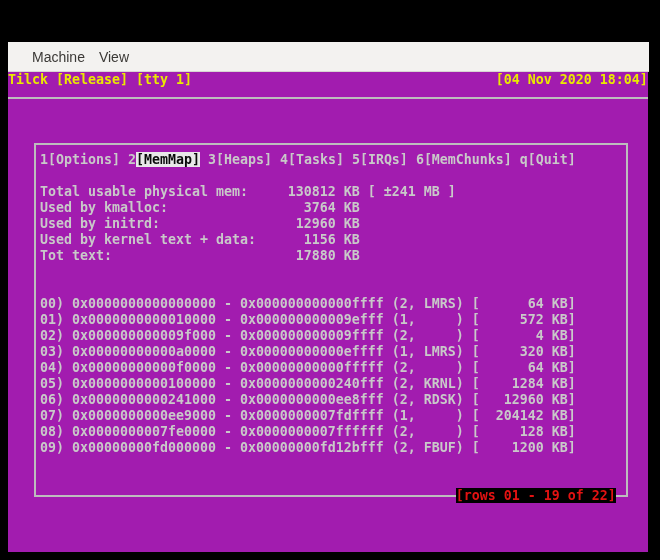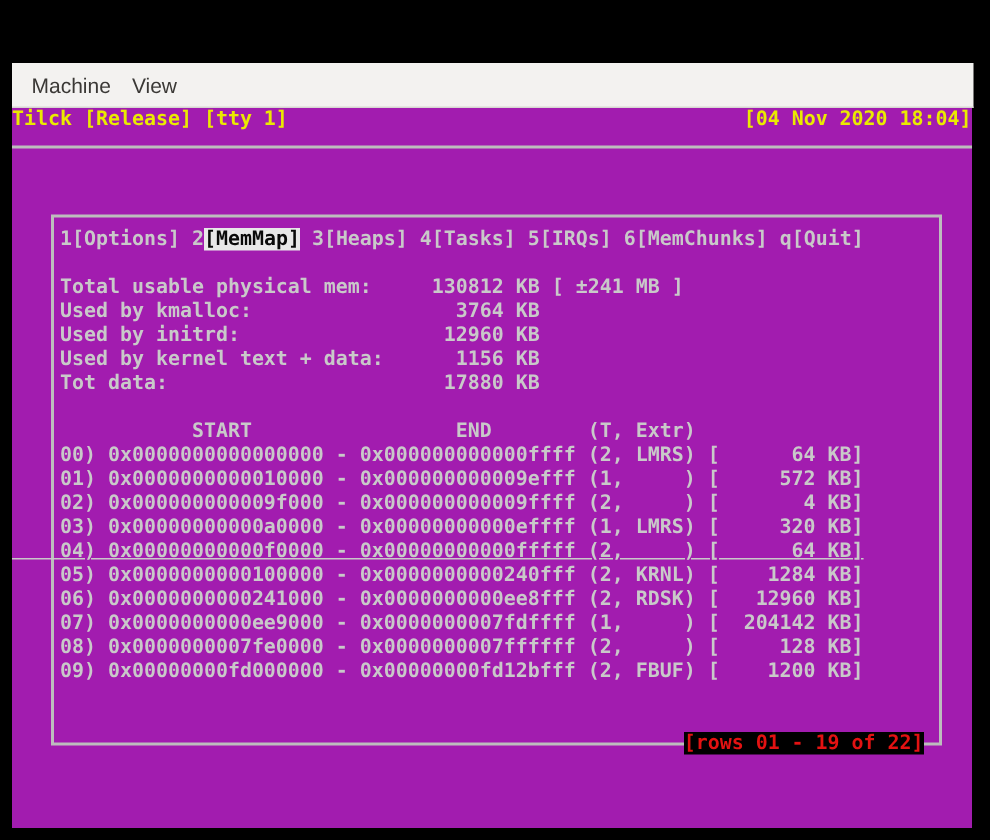--- a/index.html
+++ b/index.html
@@ -11,21 +11,21 @@
             border-radius:8px 8px 0 0;border-bottom:1px solid #1d1b1a;}
   .titlebar .title{position:absolute;left:0;right:0;top:8px;text-align:center;
                    color:#f4f2f0;font-weight:bold;font-size:14px;}
   .btn-min{position:absolute;left:553px;top:26px;width:11px;height:2px;background:#e8e6e4;}
   .btn-max{position:absolute;left:584px;top:13px;width:10px;height:10px;
            border:1.5px solid #e8e6e4;background:transparent;}
   .btn-close{position:absolute;left:609px;top:7px;width:22px;height:22px;border-radius:50%;
              display:flex;align-items:center;justify-content:center;
              color:#fff;font-size:13px;font-weight:bold;line-height:1;}
   .menubar{position:absolute;left:8px;top:42px;width:641px;height:30px;background:#f3f2f0;
-           display:flex;align-items:center;gap:14px;padding-left:13px;box-sizing:border-box;
+           display:flex;align-items:center;gap:14px;padding-left:24px;box-sizing:border-box;
            border-bottom:1px solid #d8d5d2;}
   .menu-item{color:#3b3936;font-size:14px;}
   
   .terminal{position:absolute;left:8px;top:72px;width:640px;height:480px;background:#a21caf;}
   .term-lines{position:absolute;left:0;top:0;width:640px;height:480px;
               font-family:"DejaVu Sans Mono", monospace;font-size:13.29px;font-weight:bold;
               z-index:3;}
   .tline{position:absolute;left:0;height:16px;line-height:16px;white-space:pre;color:#c9c9c9;}
   .tline span{white-space:pre;}
   .y{color:#eaea00;}
@@ -50,27 +50,26 @@
   <div class="terminal">
     <div class="hsep"></div>
     <div class="panel-box"></div>
     <div class="term-lines" id="term-lines">
         <div class="tline" style="top: 0px;"><span class="y">Tilck [Release] [tty 1]</span><span>                                      </span><span class="y">[04 Nov 2020 18:04]</span></div>
         <div class="tline" style="top: 80px;"><span>    </span><span>1</span><span>[Options]</span><span> </span><span>2</span><span class="inv">[MemMap]</span><span> </span><span>3</span><span>[Heaps]</span><span> </span><span>4</span><span>[Tasks]</span><span> </span><span>5</span><span>[IRQs]</span><span> </span><span>6</span><span>[MemChunks]</span><span> </span><span>q</span><span>[Quit]</span></div>
         <div class="tline" style="top: 112px;"><span>    </span><span>Total usable physical mem:</span><span>     130812</span><span> KB [ ±241 MB ]</span></div>
         <div class="tline" style="top: 128px;"><span>    </span><span>Used by kmalloc:</span><span>                 3764</span><span> KB</span></div>
         <div class="tline" style="top: 144px;"><span>    </span><span>Used by initrd:</span><span>                 12960</span><span> KB</span></div>
         <div class="tline" style="top: 160px;"><span>    </span><span>Used by kernel text + data:</span><span>      1156</span><span> KB</span></div>
-        <div class="tline" style="top: 176px;"><span>    </span><span>Tot data:</span><span>                       17880</span><span> KB</span></div>
-        <div class="tline" style="top: 208px;"><span>               START                 END        (T, Extr)</span></div>
+        <div class="tline" style="top: 176px;"><span>    </span><span>Tot text:</span><span>                       17880</span><span> KB</span></div>
         <div class="tline" style="top: 224px;"><span>    00) 0x0000000000000000 - 0x000000000000ffff (2, LMRS) [      64 KB]</span></div>
         <div class="tline" style="top: 240px;"><span>    01) 0x0000000000010000 - 0x000000000009efff (1,     ) [     572 KB]</span></div>
         <div class="tline" style="top: 256px;"><span>    02) 0x000000000009f000 - 0x000000000009ffff (2,     ) [       4 KB]</span></div>
         <div class="tline" style="top: 272px;"><span>    03) 0x00000000000a0000 - 0x00000000000effff (1, LMRS) [     320 KB]</span></div>
-        <div class="tline" style="top: 288px; text-decoration: underline;"><span>    04) 0x00000000000f0000 - 0x00000000000fffff (2,     ) [      64 KB]</span></div>
+        <div class="tline" style="top: 288px;"><span>    04) 0x00000000000f0000 - 0x00000000000fffff (2,     ) [      64 KB]</span></div>
         <div class="tline" style="top: 304px;"><span>    05) 0x0000000000100000 - 0x0000000000240fff (2, KRNL) [    1284 KB]</span></div>
         <div class="tline" style="top: 320px;"><span>    06) 0x0000000000241000 - 0x0000000000ee8fff (2, RDSK) [   12960 KB]</span></div>
         <div class="tline" style="top: 336px;"><span>    07) 0x0000000000ee9000 - 0x0000000007fdffff (1,     ) [  204142 KB]</span></div>
         <div class="tline" style="top: 352px;"><span>    08) 0x0000000007fe0000 - 0x0000000007ffffff (2,     ) [     128 KB]</span></div>
         <div class="tline" style="top: 368px;"><span>    09) 0x00000000fd000000 - 0x00000000fd12bfff (2, FBUF) [    1200 KB]</span></div>
         <div class="tline" style="top: 416px;"><span>                                                        </span><span class="r mask">[rows 01 - 19 of 22]</span></div>
       </div>
   </div>
 
 </div>

